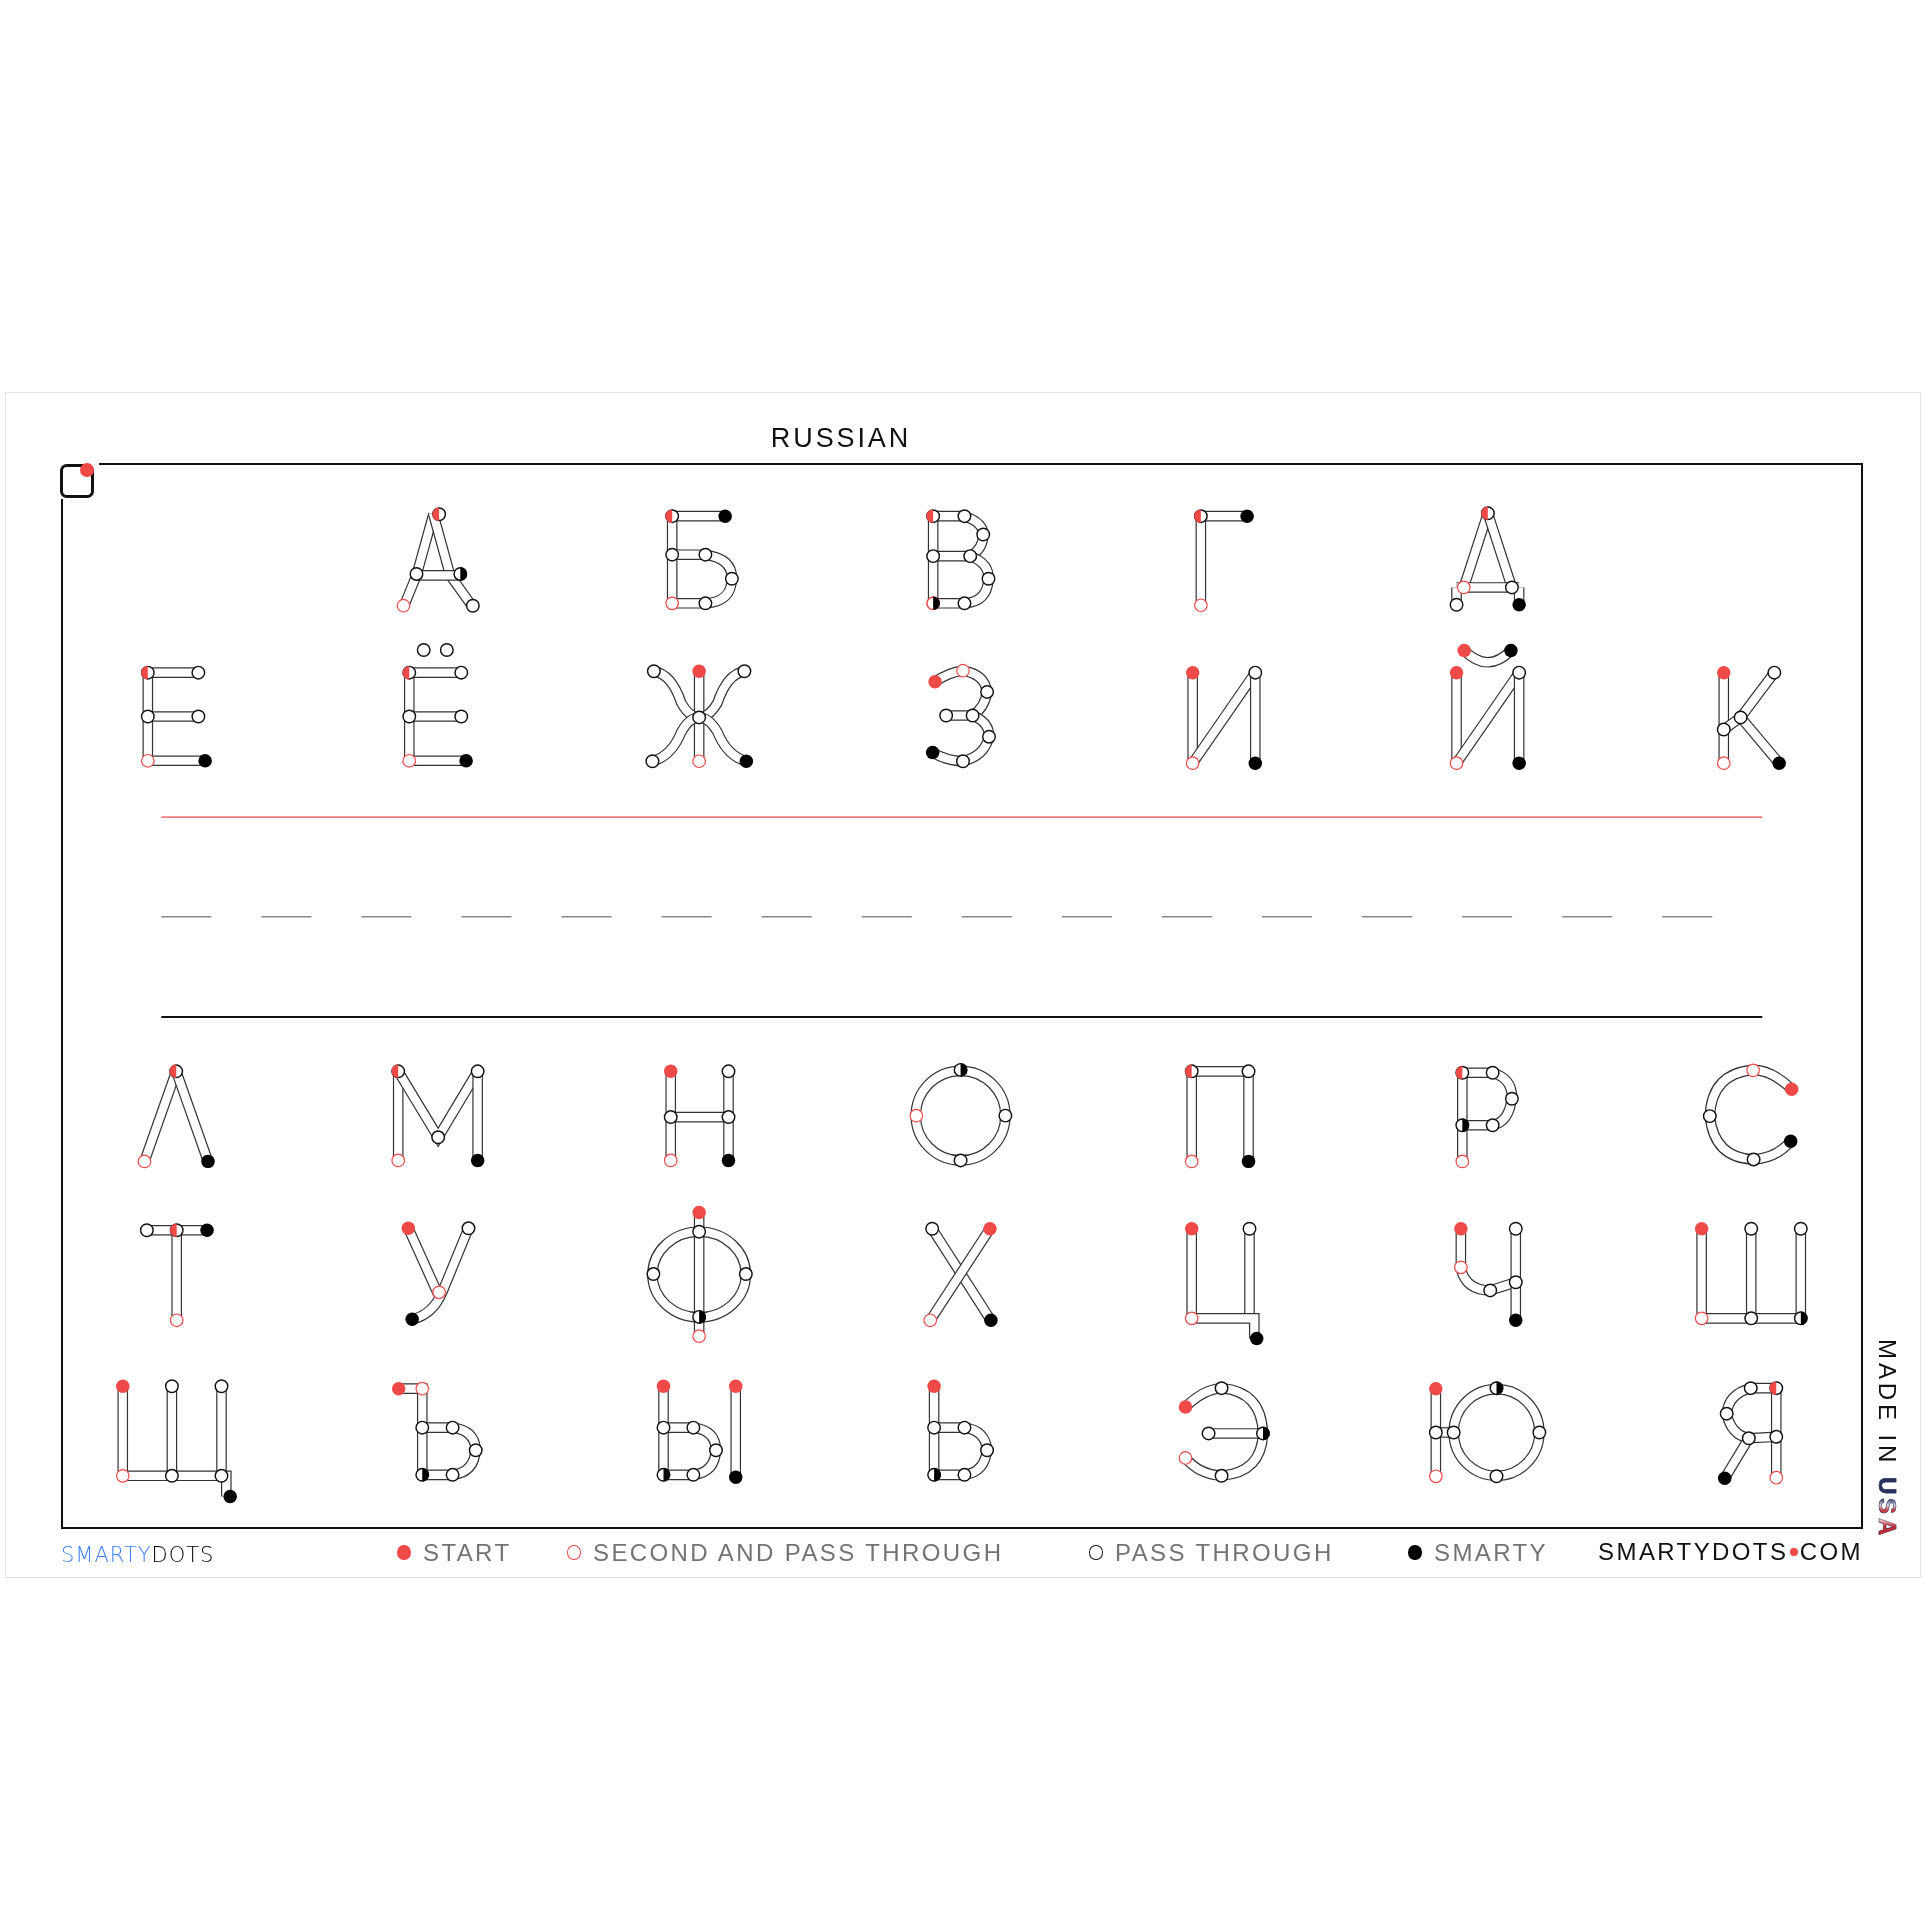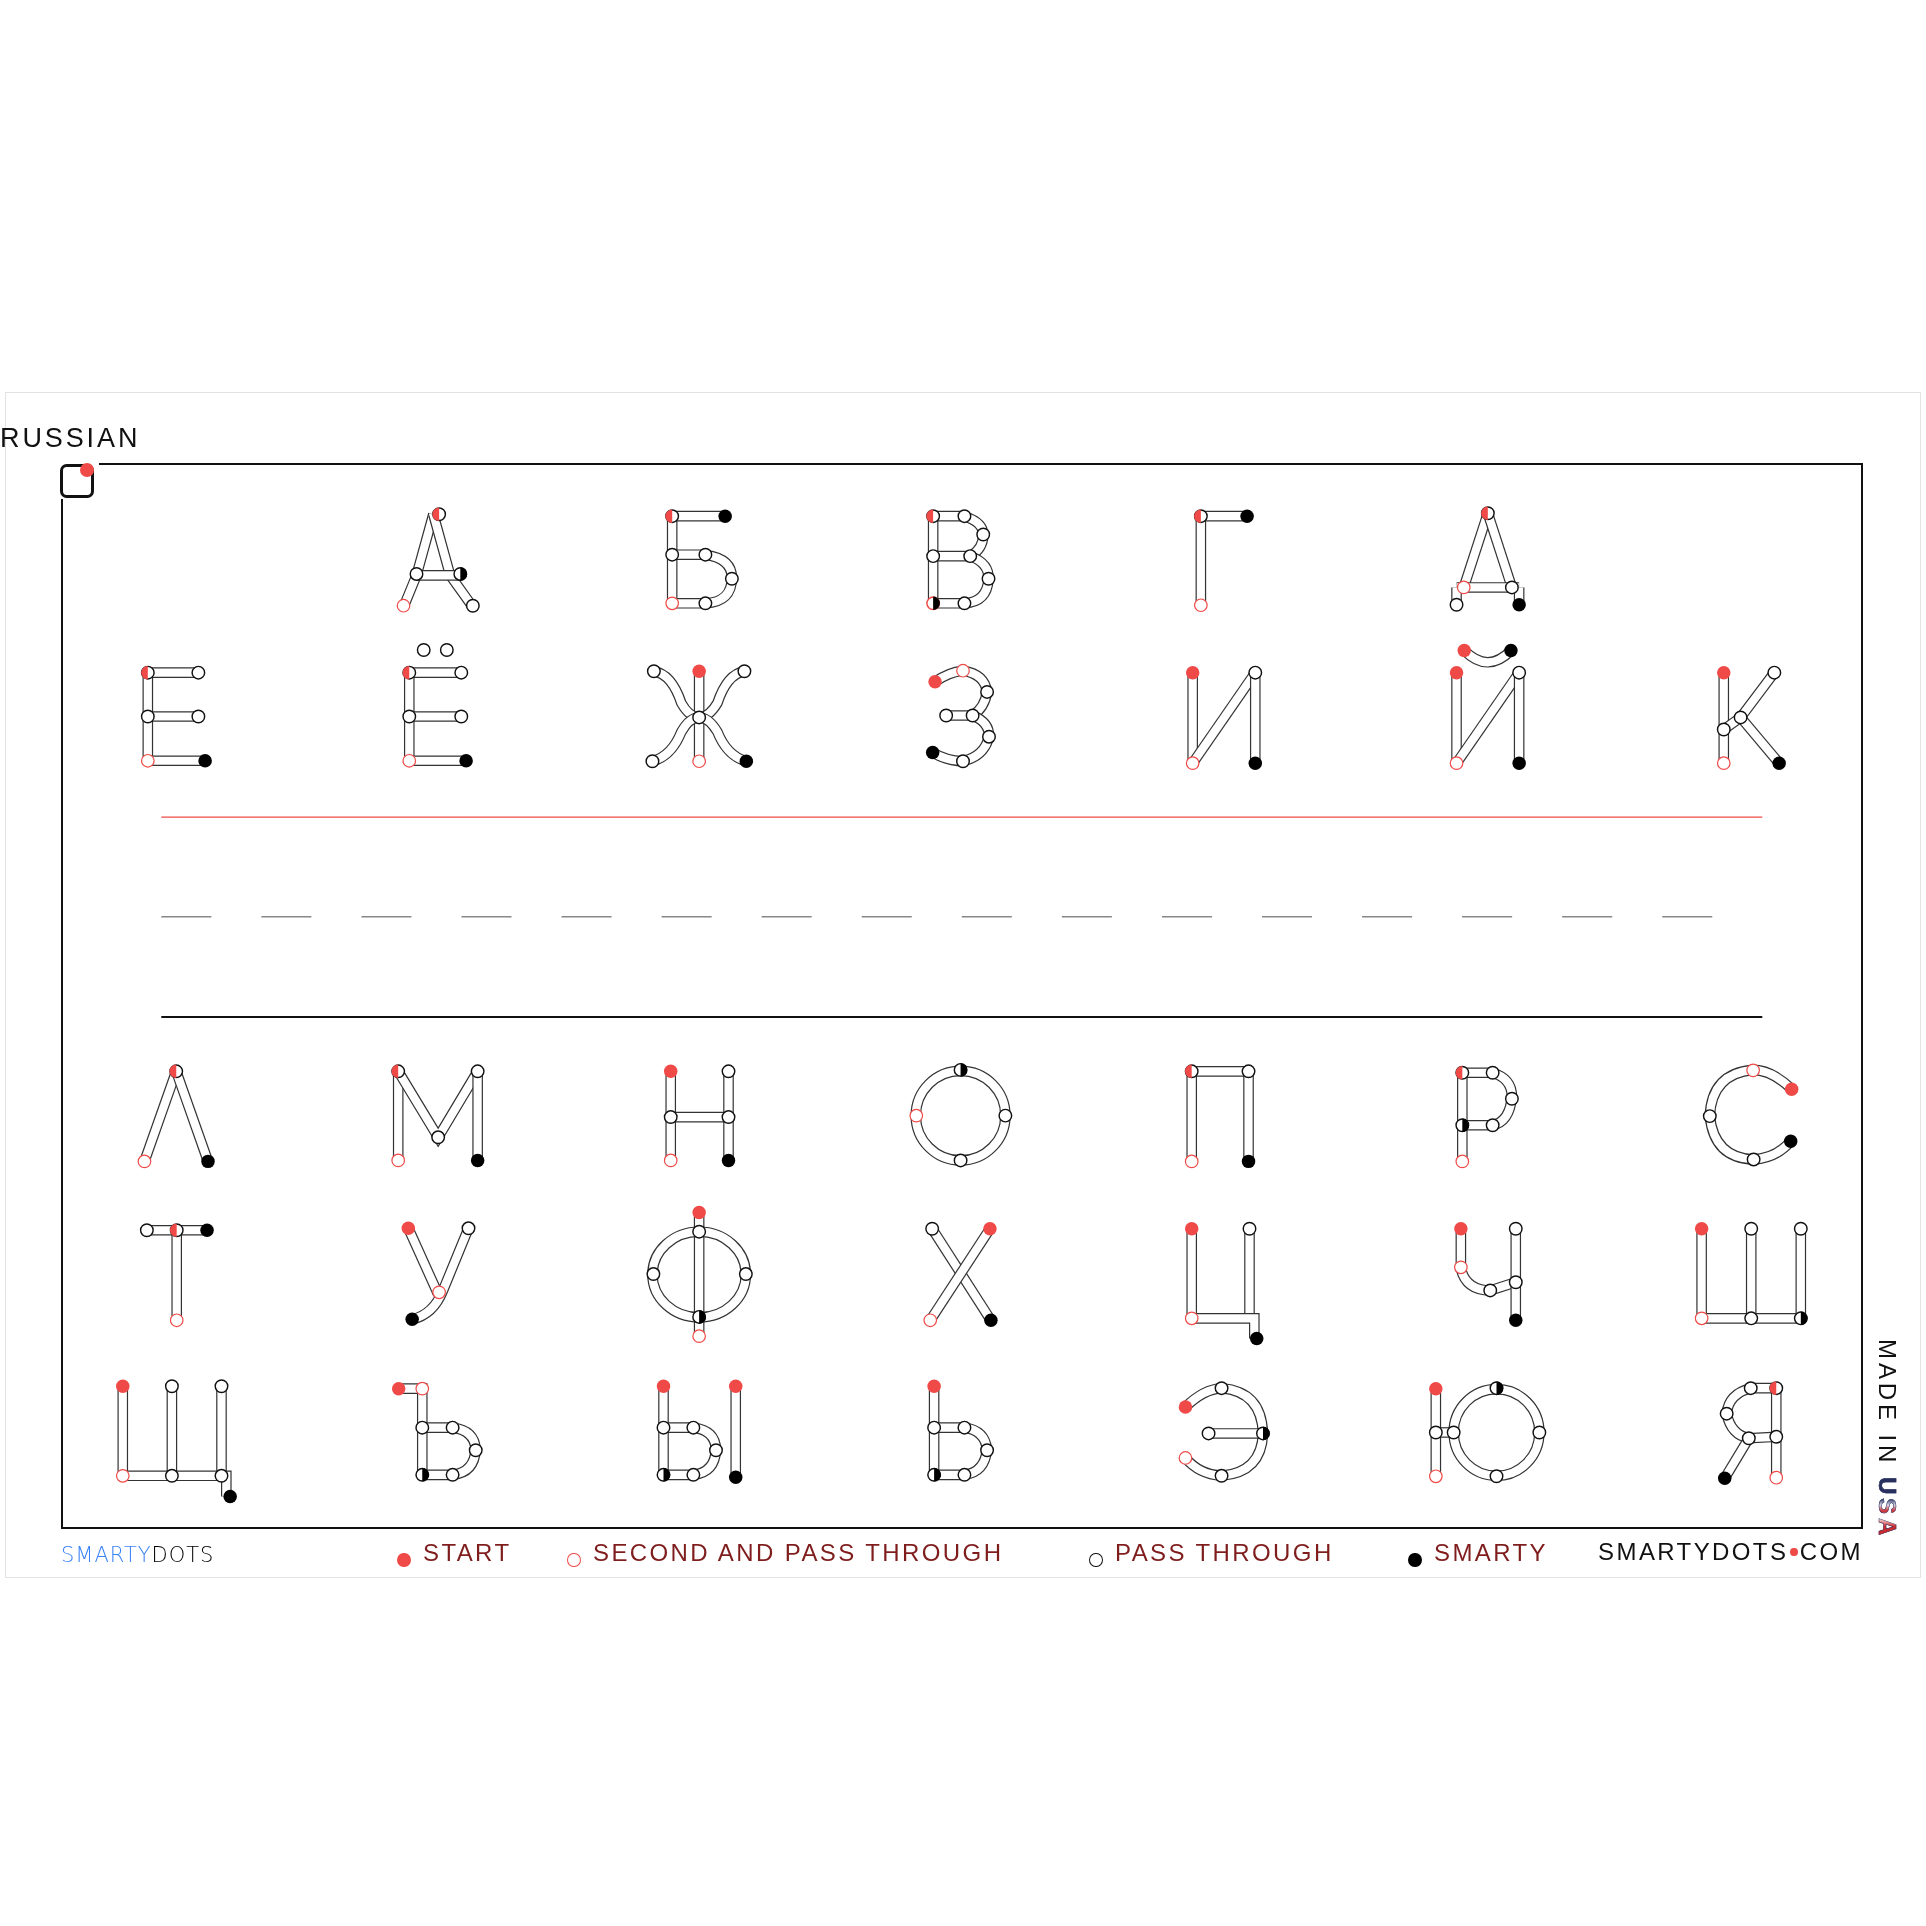--- a/index.html
+++ b/index.html
@@ -1,24 +1,24 @@
 <!DOCTYPE html>
 <html style="font-size:7.7px"><head>
 <meta charset="utf-8">
 <style>
   html,body{margin:0;padding:0;background:#fff;}
   body{width:1926px;height:1926px;position:relative;overflow:hidden;font-family:"Liberation Sans",sans-serif;}
   .card{position:absolute;left:4.8px;top:392px;width:1916px;height:1186px;border:1.4px solid #e2e2e2;background:#fff;box-sizing:border-box;}
-  .title{position:absolute;left:0;width:1682px;top:423px;font-size:27px;letter-spacing:2.9px;color:#111;}
+  .title{position:absolute;left:0;width:1682px;top:423px;text-align:center;font-size:27px;letter-spacing:2.9px;color:#111;}
   .frame{position:absolute;left:61px;top:463px;width:1802px;height:1066px;border:2.4px solid #111;border-top-width:2.4px;box-sizing:border-box;}
   .frame-mask{position:absolute;left:53px;top:453px;width:46px;height:46px;background:#fff;}
   .corner-logo{position:absolute;left:60px;top:464px;width:34px;height:34px;border:3.4px solid #111;border-radius:6.7px;box-sizing:border-box;background:#fff;}
   .corner-dot{position:absolute;left:80px;top:463px;width:14.4px;height:14.4px;border-radius:50%;background:#ef4a47;}
   svg.main{position:absolute;left:0;top:0;width:1926px;height:1926px;}
-  .footer{position:absolute;top:1538px;height:29px;display:flex;align-items:flex-end;font-size:24px;letter-spacing:2.4px;color:#7f1d1d;}
+  .footer{position:absolute;top:1538px;height:29px;display:flex;align-items:center;font-size:24px;letter-spacing:2.4px;color:#737373;}
   .brand{position:absolute;left:61px;top:1543px;font-size:21px;letter-spacing:1px;font-family:"DejaVu Sans",sans-serif;font-weight:300;}
   .brand .b1{color:#3b82f6}
   .brand .b2{color:#000000}
   .legend-dot{display:inline-block;width:13.5px;height:14.4px;border-radius:50%;margin-right:12.5px;box-sizing:border-box;}
   .site{position:absolute;right:63px;top:1538px;font-size:24px;letter-spacing:2.4px;color:#111;display:flex;align-items:center;}
   .site .sep{display:inline-block;width:7.7px;height:8.7px;border-radius:50%;background:#ef4a47;margin:0 1.9px;}
   .madein{position:absolute;left:1876px;top:1339px;width:29px;height:202px;}
   .madein span{position:absolute;left:0;top:0;transform-origin:0 0;transform:translate(25px,0) rotate(90deg);white-space:nowrap;font-size:24px;letter-spacing:3.9px;color:#111;}
   .madein .usa{font-weight:bold;background:linear-gradient(90deg,#27305e 0%,#27305e 35%,#d8d8e8 45%,#cf2b2f 55%,#fff 65%,#cf2b2f 80%);-webkit-background-clip:text;background-clip:text;color:transparent;-webkit-text-stroke:0.5px #27305e;}
 </style>

